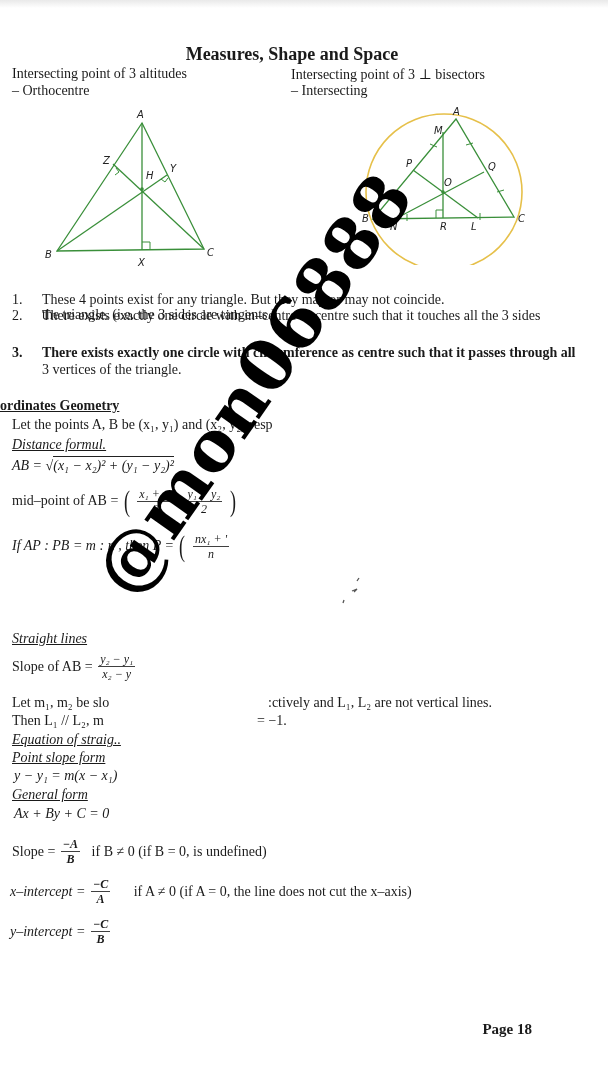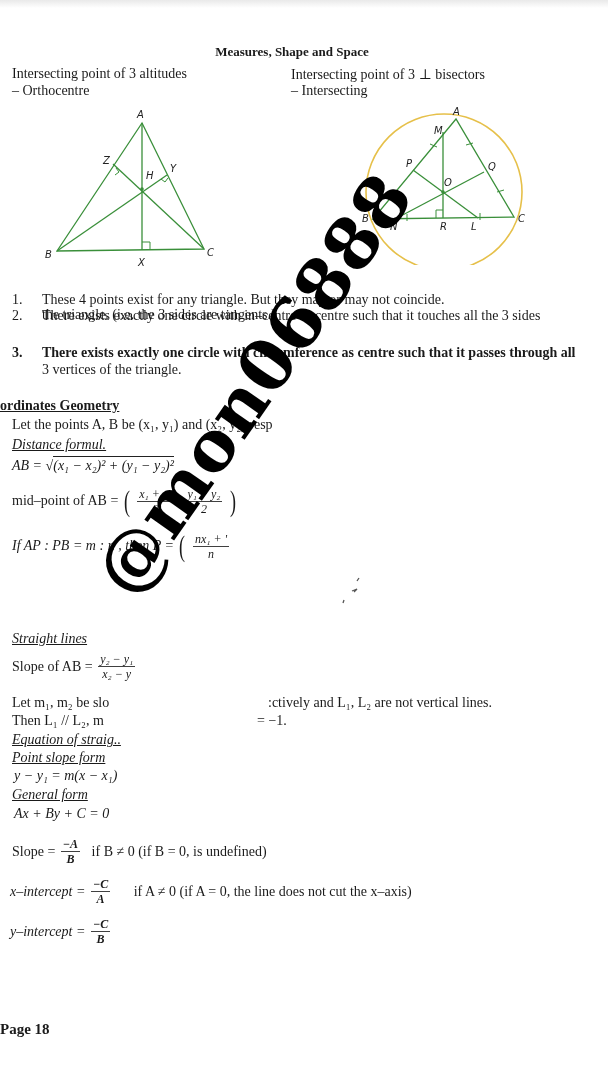--- a/index.html
+++ b/index.html
@@ -5,38 +5,38 @@
   html, body { margin: 0; padding: 0; }
   body {
     width: 608px; height: 1080px; overflow: hidden; position: relative;
     background: #ffffff;
     font-family: "Liberation Serif", "DejaVu Serif", serif;
     color: #1a1a1a;
   }
   .topfade { position: absolute; left: 0; top: 0; width: 608px; height: 8px;
     background: linear-gradient(#e9e9e9, #ffffff); }
   .abs { position: absolute; white-space: nowrap; }
-  .title { left: 0; width: 584px; top: 44px; text-align: center; font-size: 13px; font-weight: bold; }
+  .title { left: 0; width: 584px; top: 44px; text-align: center; font-size: 18px; font-weight: bold; }
   .sub { font-size: 14px; }
   .it { font-style: italic; }
   .ul { text-decoration: underline; font-style: italic; }
   .bold { font-weight: bold; }
   .frac { display: inline-block; vertical-align: middle; text-align: center; margin: 0 2px; }
   .frac .n { display: block; border-bottom: 1px solid #404040; padding: 0 2px; font-size: 12px; line-height: 14px; }
   .frac .d { display: block; font-size: 12px; line-height: 14px; padding: 0 2px; }
   .paren { display: inline-block; vertical-align: middle; font-size: 30px; line-height: 30px; transform: scaleX(0.6); }
   .list { left: 12px; font-size: 14px; line-height: 15px; }
   .list .num { display: inline-block; width: 30px; }
   .sqrt { border-top: 1px solid #222; padding-top: 1px; }
   .watermark {
     position: absolute; left: 112px; top: 545px; font-size: 70px; font-weight: bold;
     font-family: "DejaVu Serif", serif; color: #000; letter-spacing: 1px;
     transform: rotate(-55deg); transform-origin: left center; white-space: nowrap;
   }
-  .page { left: 0; width: 532px; top: 1021px; text-align: left; font-size: 15px; font-weight: bold; }
+  .page { left: 0; width: 532px; top: 1021px; text-align: right; font-size: 15px; font-weight: bold; }
   svg text { font-family: "DejaVu Sans", sans-serif; font-style: italic; font-size: 10px; fill: #222; }
 </style>
 </head>
 <body>
 
 <div class="topfade"></div>
 
 <div class="abs title">Measures, Shape and Space</div>
 
 <div class="abs sub" style="left:12px; top:66px;">Intersecting point of 3 altitudes</div>

